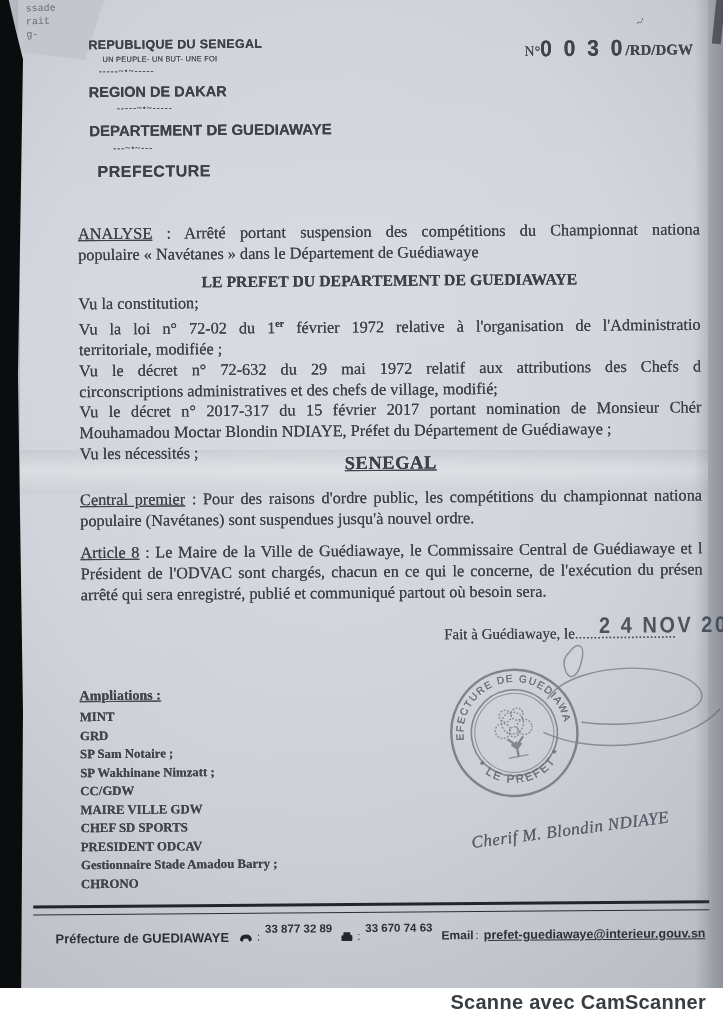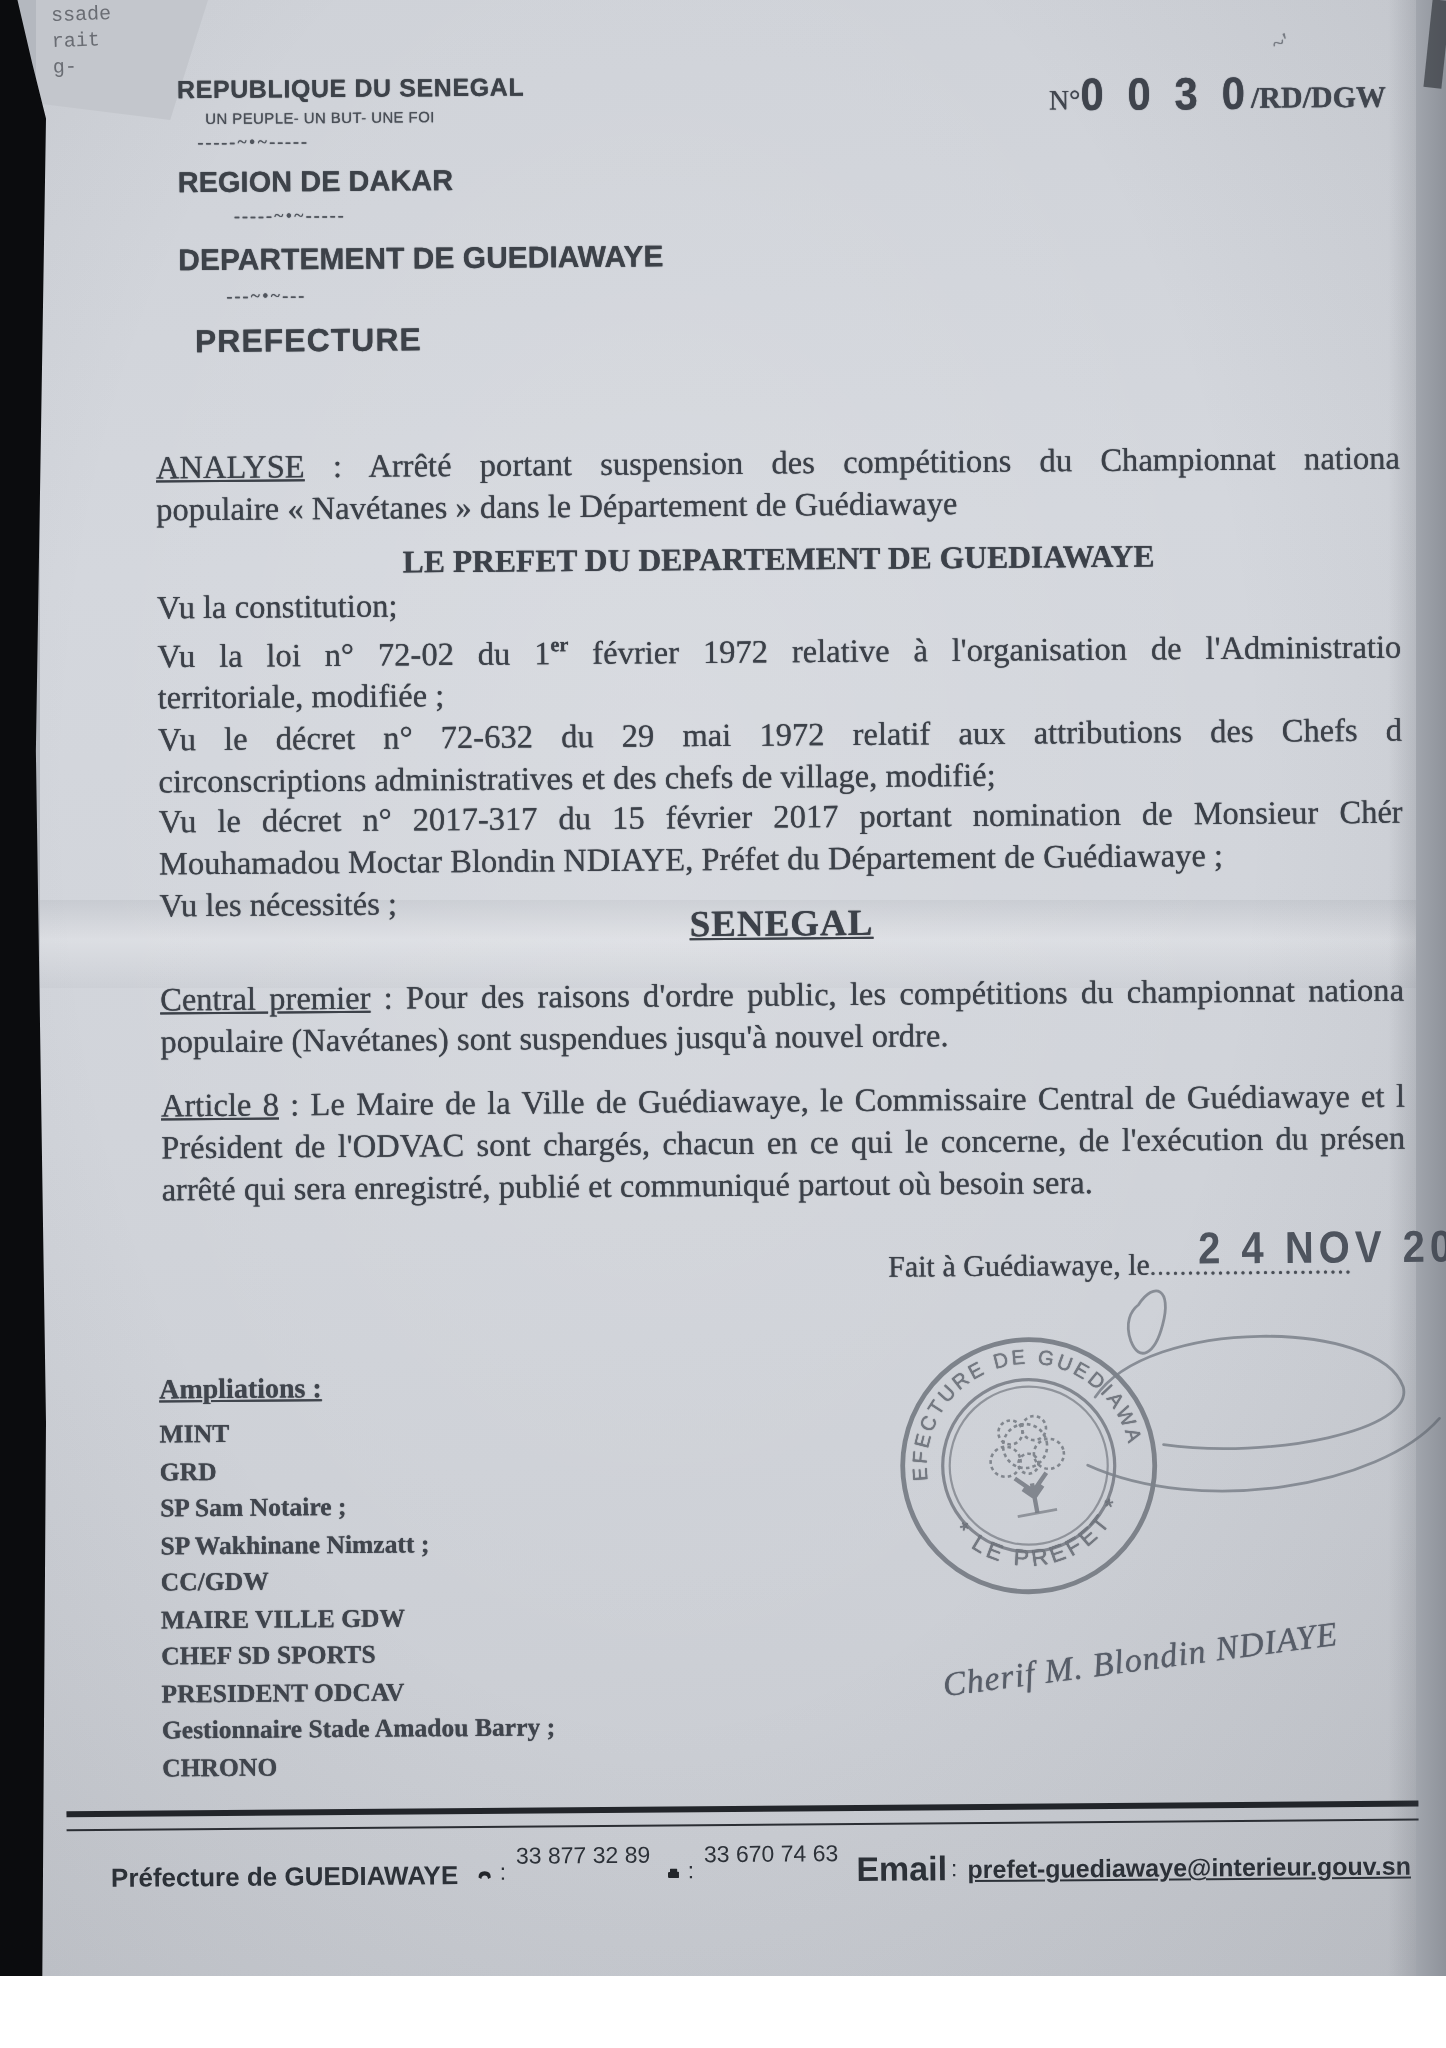--- a/index.html
+++ b/index.html
@@ -75,23 +75,23 @@
 
   .ampliations{position:absolute;left:78px;top:686px;color:#40454d;}
   .ampliations .title{font-size:14px;font-weight:bold;text-decoration:underline;margin-bottom:4px;}
   .ampliations .item{font-size:12.8px;font-weight:bold;line-height:18.5px;}
 
   .footer-rule{position:absolute;left:30px;top:903px;width:676px;height:6px;
                border-top:3.5px solid #22252a;border-bottom:1.5px solid #2a2d33;}
   .footer-line{position:absolute;left:52px;top:922px;width:650px;display:flex;align-items:center;
                font-family:"Liberation Sans",sans-serif;color:#2c3138;white-space:nowrap;text-shadow:none;}
   .footer-line .org{font-size:13px;font-weight:bold;margin-right:7px;}
-  .footer-line .num{font-size:11.5px;font-weight:400;margin:0 6px 16px 3px;}
+  .footer-line .num{font-size:11.5px;font-weight:700;margin:0 6px 16px 3px;}
   .footer-line .colon{font-size:11.5px;margin:0 2px;}
-  .footer-line .email-label{font-size:17px;font-weight:bold;margin-left:3px;}
+  .footer-line .email-label{font-size:12px;font-weight:bold;margin-left:3px;}
   .footer-line .email{font-size:12.5px;font-weight:600;text-decoration:underline;margin-left:3px;}
   .footer-line svg{margin:0 2px;}
 
   .camscanner{position:absolute;left:0;top:991px;width:706px;text-align:right;
               font-family:"Liberation Sans",sans-serif;font-size:20px;font-weight:600;
               color:#383d42;letter-spacing:.3px;}
 </style>
 </head>
 <body>
 
@@ -231,13 +231,14 @@
       <span class="email-label">Email</span>
       <span class="colon">:</span>
       <span class="email">prefet-guediawaye@interieur.gouv.sn</span>
     </div>
   </div>
 
   <div class="left-strip"></div>
   <div class="right-shade"></div>
   <div class="tr-sliver"></div>
   <div class="white-band"></div>
+  <div class="camscanner">Scanne avec CamScanner</div>
 </div>
 
 </body></html>

